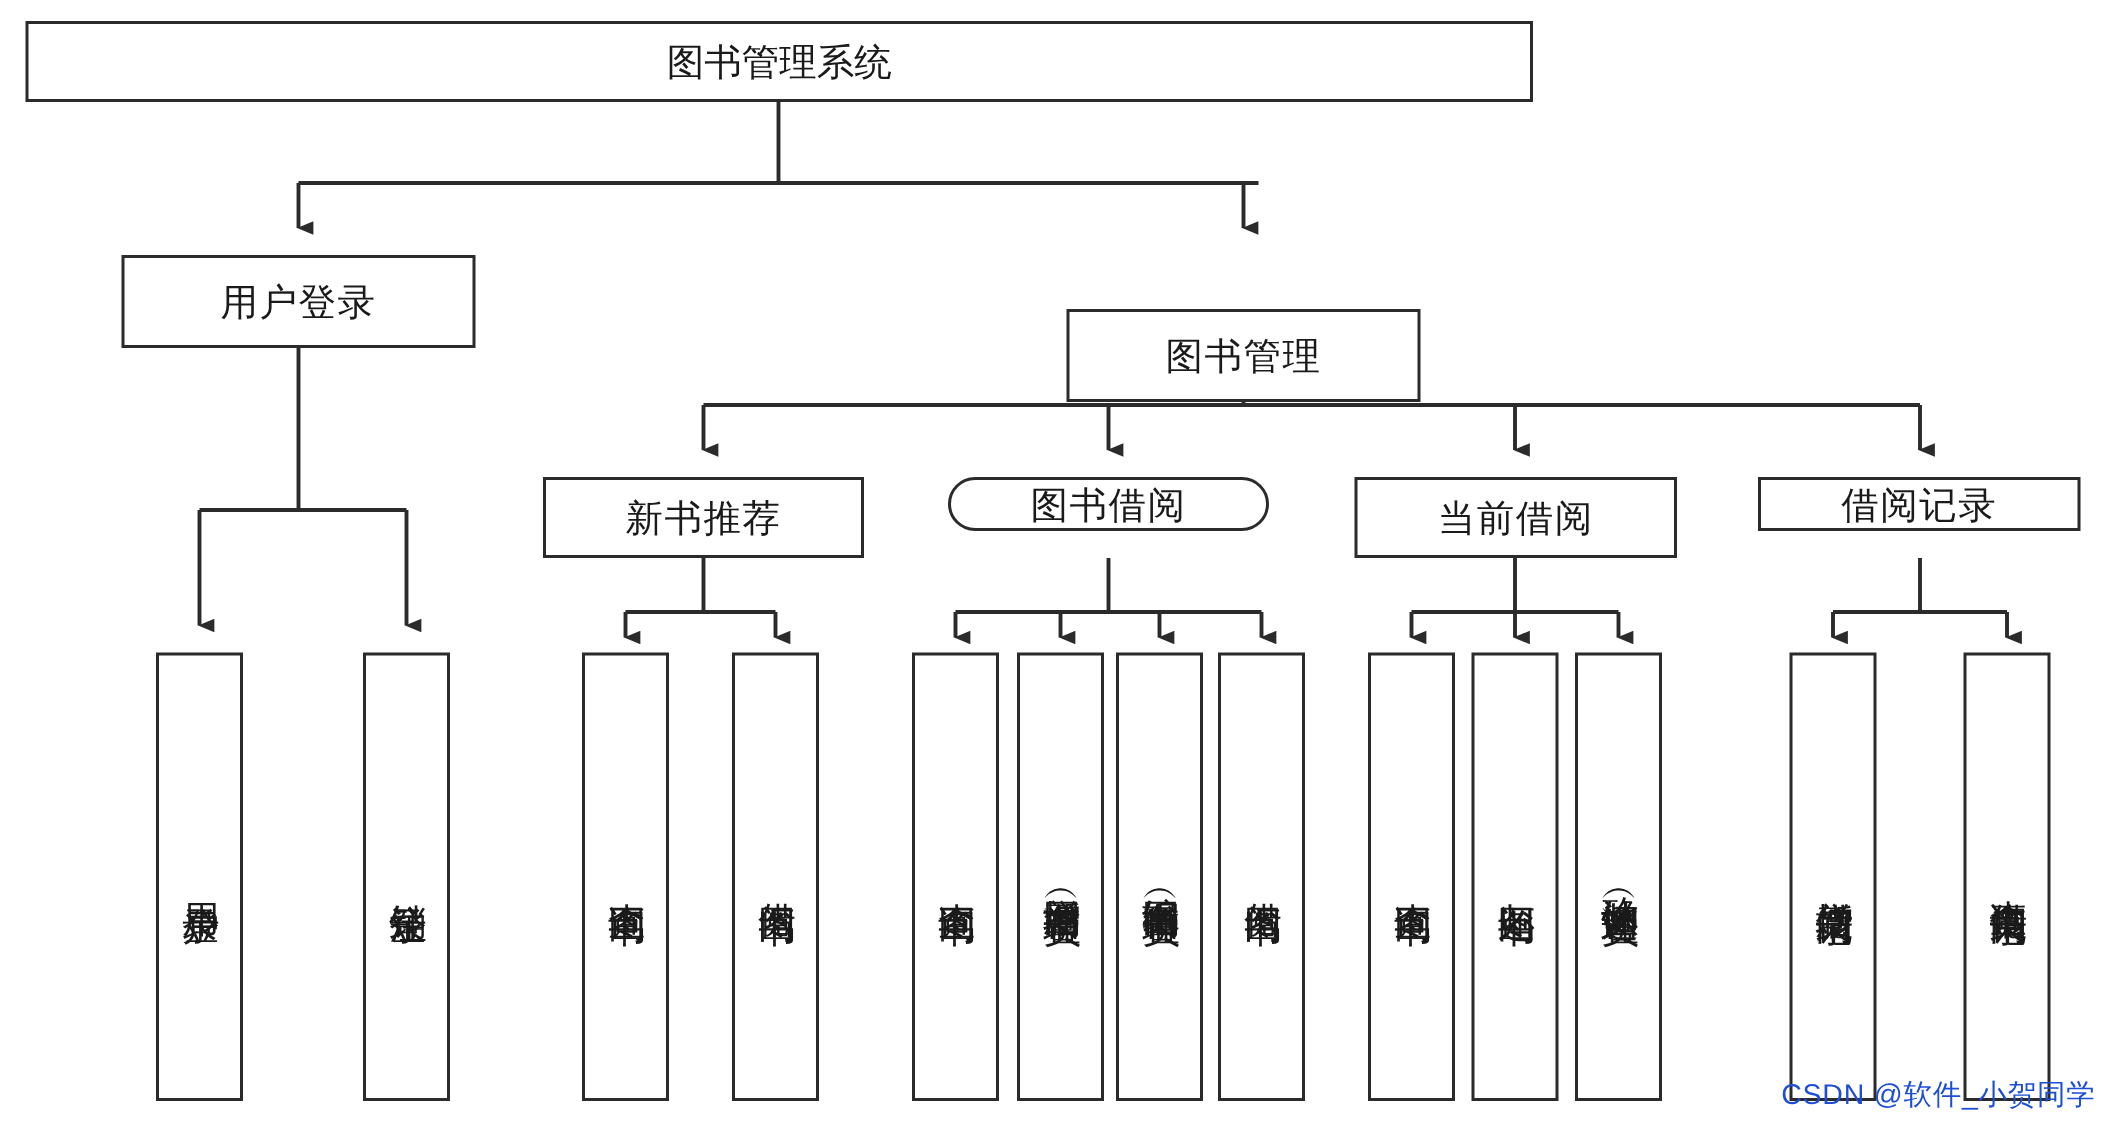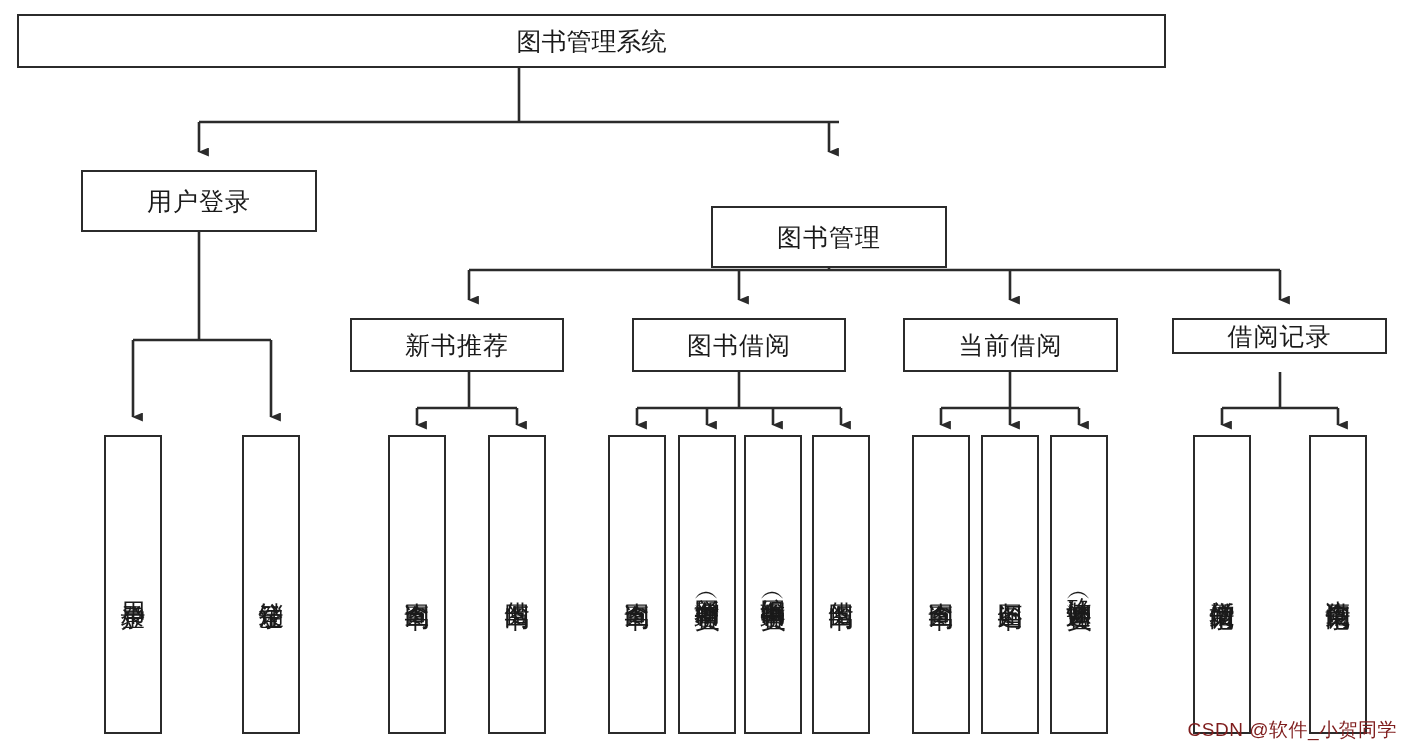--- a/index.html
+++ b/index.html
@@ -54,21 +54,21 @@
   .node-v .vlabel {
     writing-mode: vertical-rl;
     text-orientation: upright;
     white-space: nowrap;
   }
   .watermark {
     position: absolute;
     right: 8px;
     bottom: 4px;
     font-size: 19px;
-    color: #7f1d1d;
+    color: #1d4ed8;
     letter-spacing: 0.5px;
     white-space: nowrap;
   }
 </style>
 </head>
 <body>
 
 <div id="canvas">
 
   <svg id="wires" viewBox="0 0 1405 747" width="1405" height="747" xmlns="http://www.w3.org/2000/svg">
@@ -115,35 +115,35 @@
       <path d="M 1010 408 L 1010 425" marker-end="url(#arrow)"></path>
       <path d="M 1079 408 L 1079 425" marker-end="url(#arrow)"></path>
 
       <path d="M 1280 372 L 1280 408"></path>
       <path d="M 1222 408 L 1338 408"></path>
       <path d="M 1222 408 L 1222 425" marker-end="url(#arrow)"></path>
       <path d="M 1338 408 L 1338 425" marker-end="url(#arrow)"></path>
     </g>
   </svg>
 
-  <div class="node node-root" style="left:17px; top:14px; width:1149px; height:54px;">
+  <div class="node node-root" style="left:17px; top:14px; width:1005px; height:54px;">
     <span>图书管理系统</span>
   </div>
 
   <div class="node node-h" style="left:81px; top:170px; width:236px; height:62px;">
     <span>用户登录</span>
   </div>
   <div class="node node-h" style="left:711px; top:170px; width:236px; height:62px;margin-top:36px;">
     <span>图书管理</span>
   </div>
 
-  <div class="node node-h" style="left:350px; top:318px; width:214px; height:54px;justify-content:center;">
+  <div class="node node-h" style="left:362px; top:318px; width:214px; height:54px;justify-content:center;">
     <span>新书推荐</span>
   </div>
-  <div class="node node-h" style="left:632px; top:318px; width:214px; height:54px;">
+  <div class="node node-h" style="left:632px; top:318px; width:214px; height:36px;border-radius:20px;">
     <span>图书借阅</span>
   </div>
   <div class="node node-h" style="left:903px; top:318px; width:215px; height:54px;">
     <span>当前借阅</span>
   </div>
   <div class="node node-h" style="left:1172px; top:318px; width:215px; height:36px;">
     <span>借阅记录</span>
   </div>
 
   <div class="node node-v" style="left:104px; top:435px; width:58px; height:299px;">

